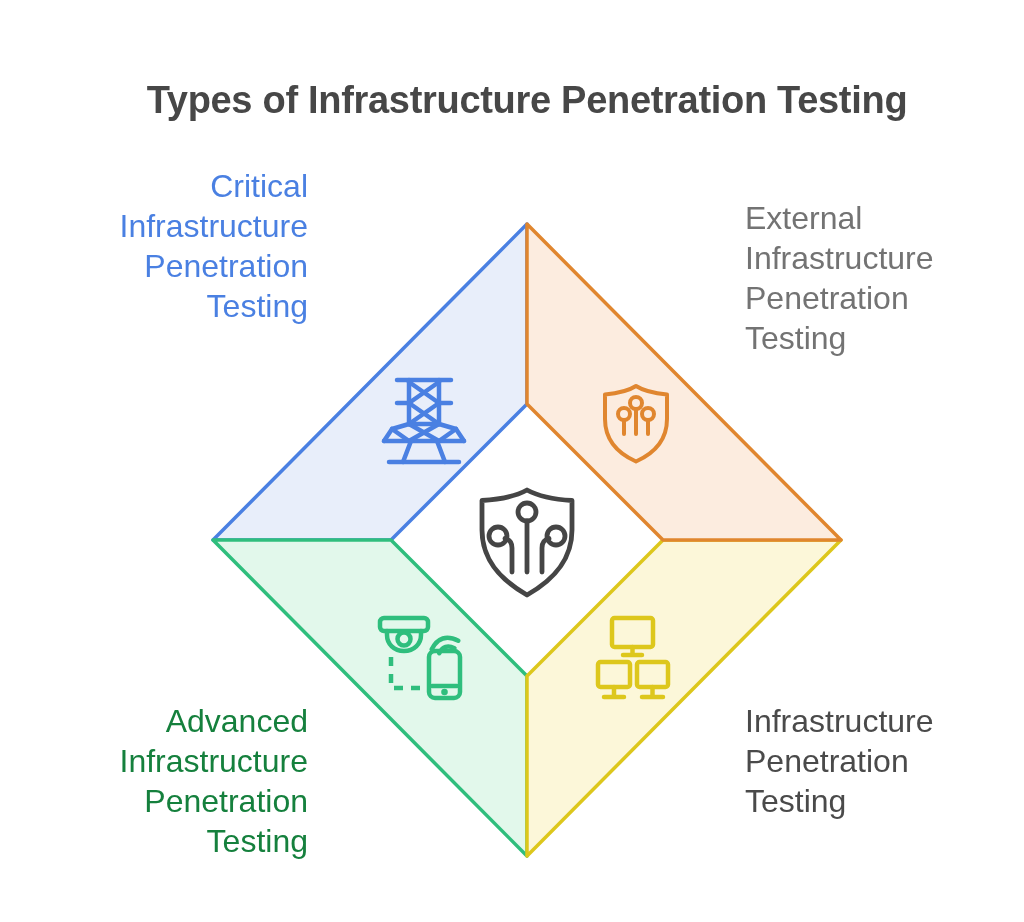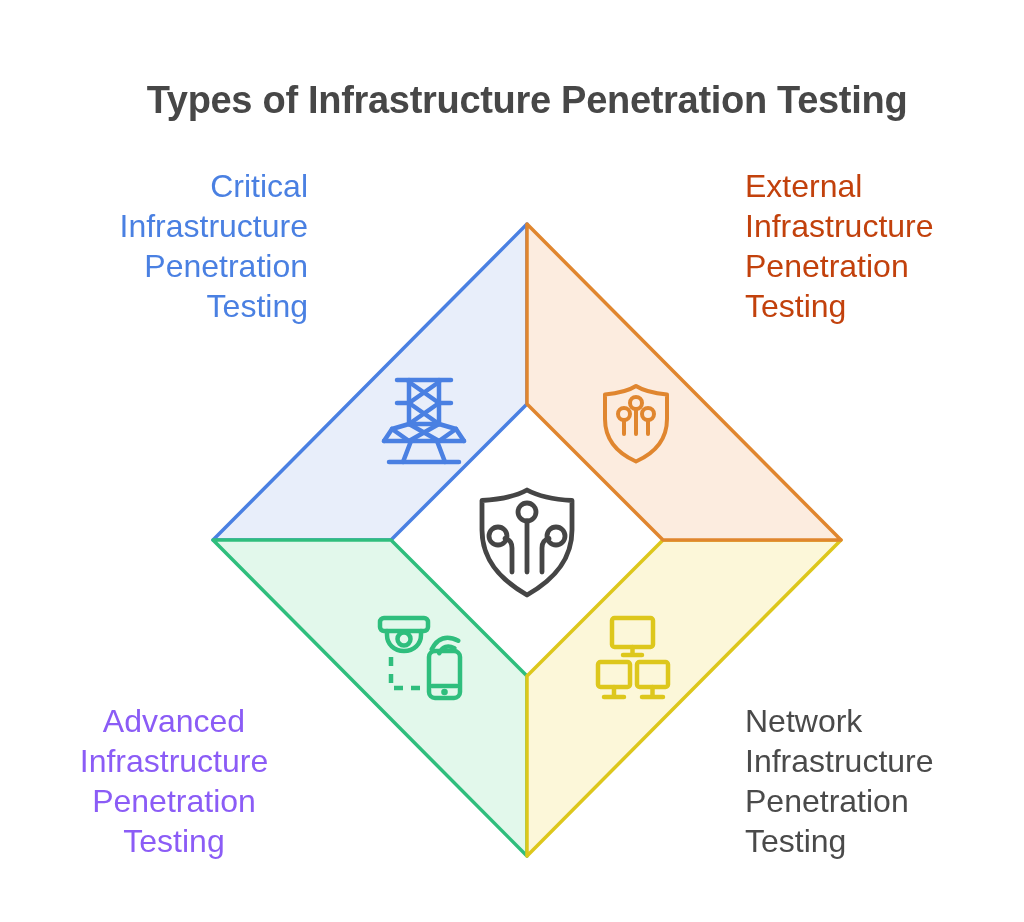--- a/index.html
+++ b/index.html
@@ -121,34 +121,33 @@
     </g>
   </svg>
 
   <div class="corner-label align-right lbl-top-left" style="color: rgb(74, 128, 226);">
     <div>Critical</div>
     <div>Infrastructure</div>
     <div>Penetration</div>
     <div>Testing</div>
   </div>
 
-  <div class="corner-label align-left lbl-top-right" style="color: #c2410c;">
+  <div class="corner-label align-left lbl-top-right" style="color: #737373; margin-top: 32px;">
     <div>External</div>
     <div>Infrastructure</div>
     <div>Penetration</div>
     <div>Testing</div>
   </div>
 
-  <div class="corner-label align-right lbl-bottom-left" style="color: #8b5cf6; text-align: center;">
+  <div class="corner-label align-right lbl-bottom-left" style="color: #15803d;">
     <div>Advanced</div>
     <div>Infrastructure</div>
     <div>Penetration</div>
     <div>Testing</div>
   </div>
 
   <div class="corner-label align-left lbl-bottom-right" style="color: rgb(74, 74, 74);">
-    <div>Network</div>
     <div>Infrastructure</div>
     <div>Penetration</div>
     <div>Testing</div>
   </div>
 
 </div>
 
 </body></html>

